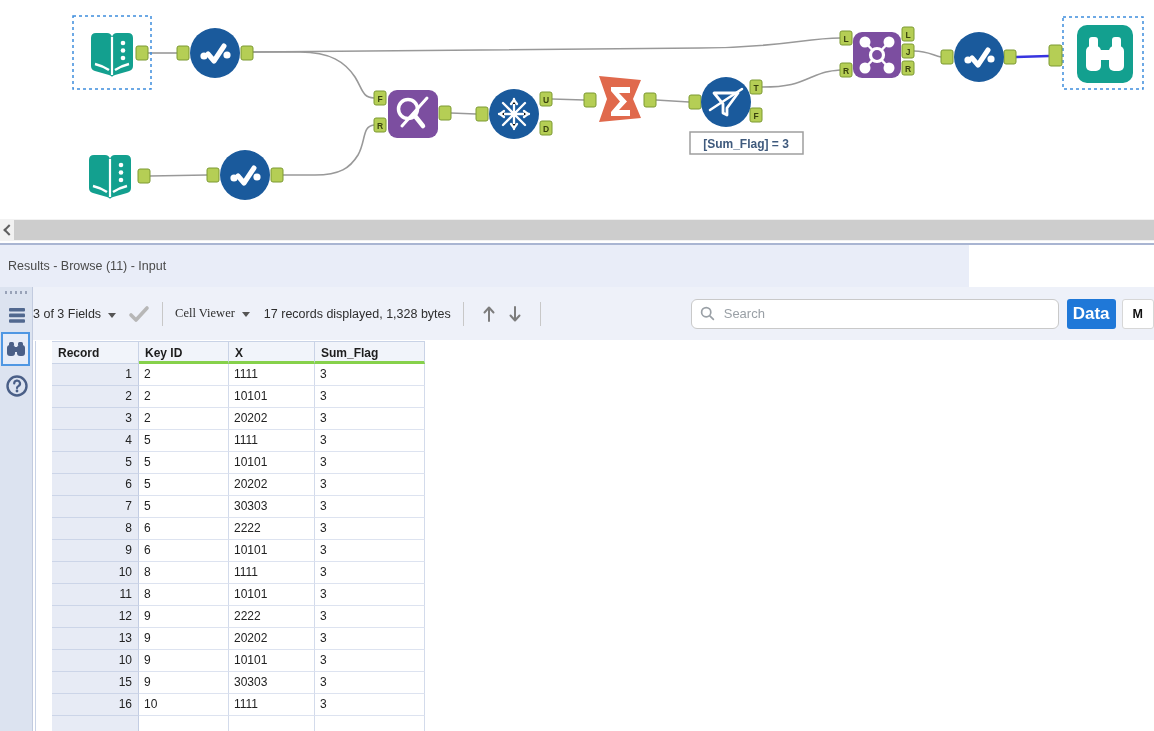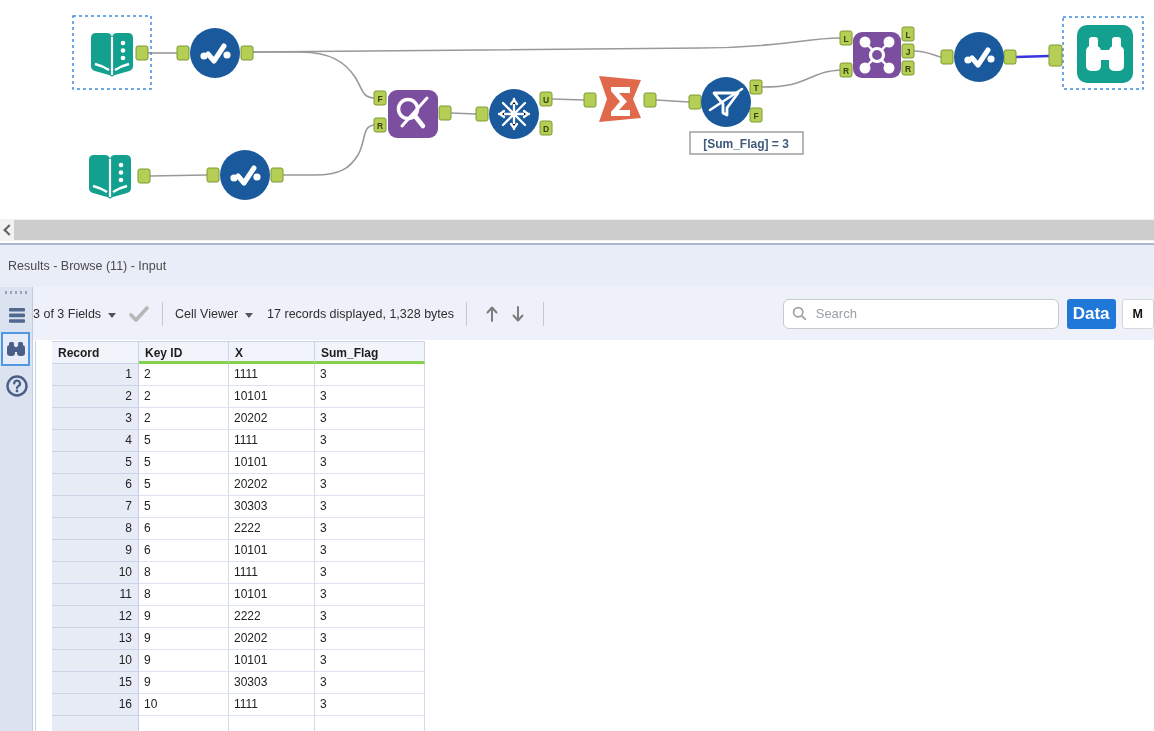--- a/index.html
+++ b/index.html
@@ -9,41 +9,41 @@
   }
   
   #canvas-area{position:absolute;left:0;top:0;width:1154px;height:219px;background:#fff;}
   
   #hscrollbar{position:absolute;left:0;top:219px;width:1154px;height:22px;background:#f2f2f2;}
   #hscroll-left{position:absolute;left:0;top:0;width:14px;height:22px;background:#f2f2f2;display:flex;align-items:center;justify-content:center;}
   #hscroll-left .chev{width:6px;height:6px;border-left:2px solid #606060;border-bottom:2px solid #606060;transform:rotate(45deg);margin-left:3px;}
   #hscroll-thumb{position:absolute;left:14px;top:1px;width:1140px;height:20px;background:#cdcdcd;}
   #panel-divider{position:absolute;left:0;top:241px;width:1154px;height:4px;background:#fff;border-bottom:2px solid #a9b5d2;box-sizing:border-box;}
   
-  #results-header{position:absolute;left:0;top:245px;width:1154px;height:42px;background:#e9edf8;
+  #results-header{position:absolute;left:0;top:245px;width:969px;height:42px;background:#e9edf8;
     display:flex;align-items:center;padding-left:8px;box-sizing:border-box;font-size:12.5px;color:#4a4a4a;}
   
   #results-sidebar{position:absolute;left:0;top:287px;width:33px;height:444px;background:#dce3f0;border-right:1px solid #c2cbdf;box-sizing:border-box;}
   #sidebar-grip{margin:4px auto 0 auto;width:22px;height:3px;background:repeating-linear-gradient(90deg,#98a2b8 0 2px,transparent 2px 5px);}
   .side-icon{width:33px;display:flex;align-items:center;justify-content:center;}
   #grid-icon-wrap{margin-top:8px;height:26px;}
   #browse-icon-wrap{margin-top:4px;height:34px;border:2px solid #4f97e3;width:29px;box-sizing:border-box;margin-left:1px;background:#e6ecf8;}
   #help-icon-wrap{margin-top:6px;height:28px;}
   
   #results-toolbar{position:absolute;left:33px;top:287px;width:1121px;height:53px;background:#eef1f9;
     display:flex;align-items:center;box-sizing:border-box;font-size:12.5px;color:#2e2e2e;}
   .caret{width:0;height:0;border-left:4px solid transparent;border-right:4px solid transparent;border-top:5px solid #555;display:inline-block;margin-left:7px;}
   .tsep{width:1px;height:24px;background:#c8c8c8;margin:0 12px;}
   .tool-label{white-space:nowrap;}
   #fields-check{margin-left:12px;}
-  #cellviewer-label{margin-right:14px;}
+  #cellviewer-label{margin-right:14px;font-family:Liberation Serif, serif;}
   #records-info{white-space:nowrap;}
   .arrow-btn{margin:0 5px;cursor:pointer;}
   
-  #search-box{margin-left:auto;width:276px;height:30px;background:#fff;border:1px solid #c9c9c9;border-radius:6px;
+  #search-box{margin-left:auto;width:368px;height:30px;background:#fff;border:1px solid #c9c9c9;border-radius:6px;
     display:flex;align-items:center;padding:0 8px;box-sizing:border-box;}
   #search-input{border:none;outline:none;flex:1;font-size:13px;color:#333;background:transparent;margin-left:7px;font-family:"Liberation Sans",sans-serif;}
   #search-input::placeholder{color:#9aa0a6;}
   #data-btn{margin-left:8px;height:30px;min-width:45px;background:#1f78d8;color:#fff;border:none;border-radius:3px;
     font-size:17px;font-weight:bold;font-family:"Liberation Sans",sans-serif;cursor:pointer;}
   #metadata-btn{margin-left:6px;height:30px;background:#fff;color:#111;border:1px solid #d7d7d7;border-radius:3px;
     font-size:12.5px;font-weight:bold;font-family:"Liberation Sans",sans-serif;padding:0 10px;cursor:pointer;white-space:nowrap;}
   
   #data-table{position:absolute;left:35px;top:341px;border-left:1px solid #c9d3e6;}
   #thead,.tr{display:grid;grid-template-columns:87px 90px 86px 110px;padding-left:16px;}

